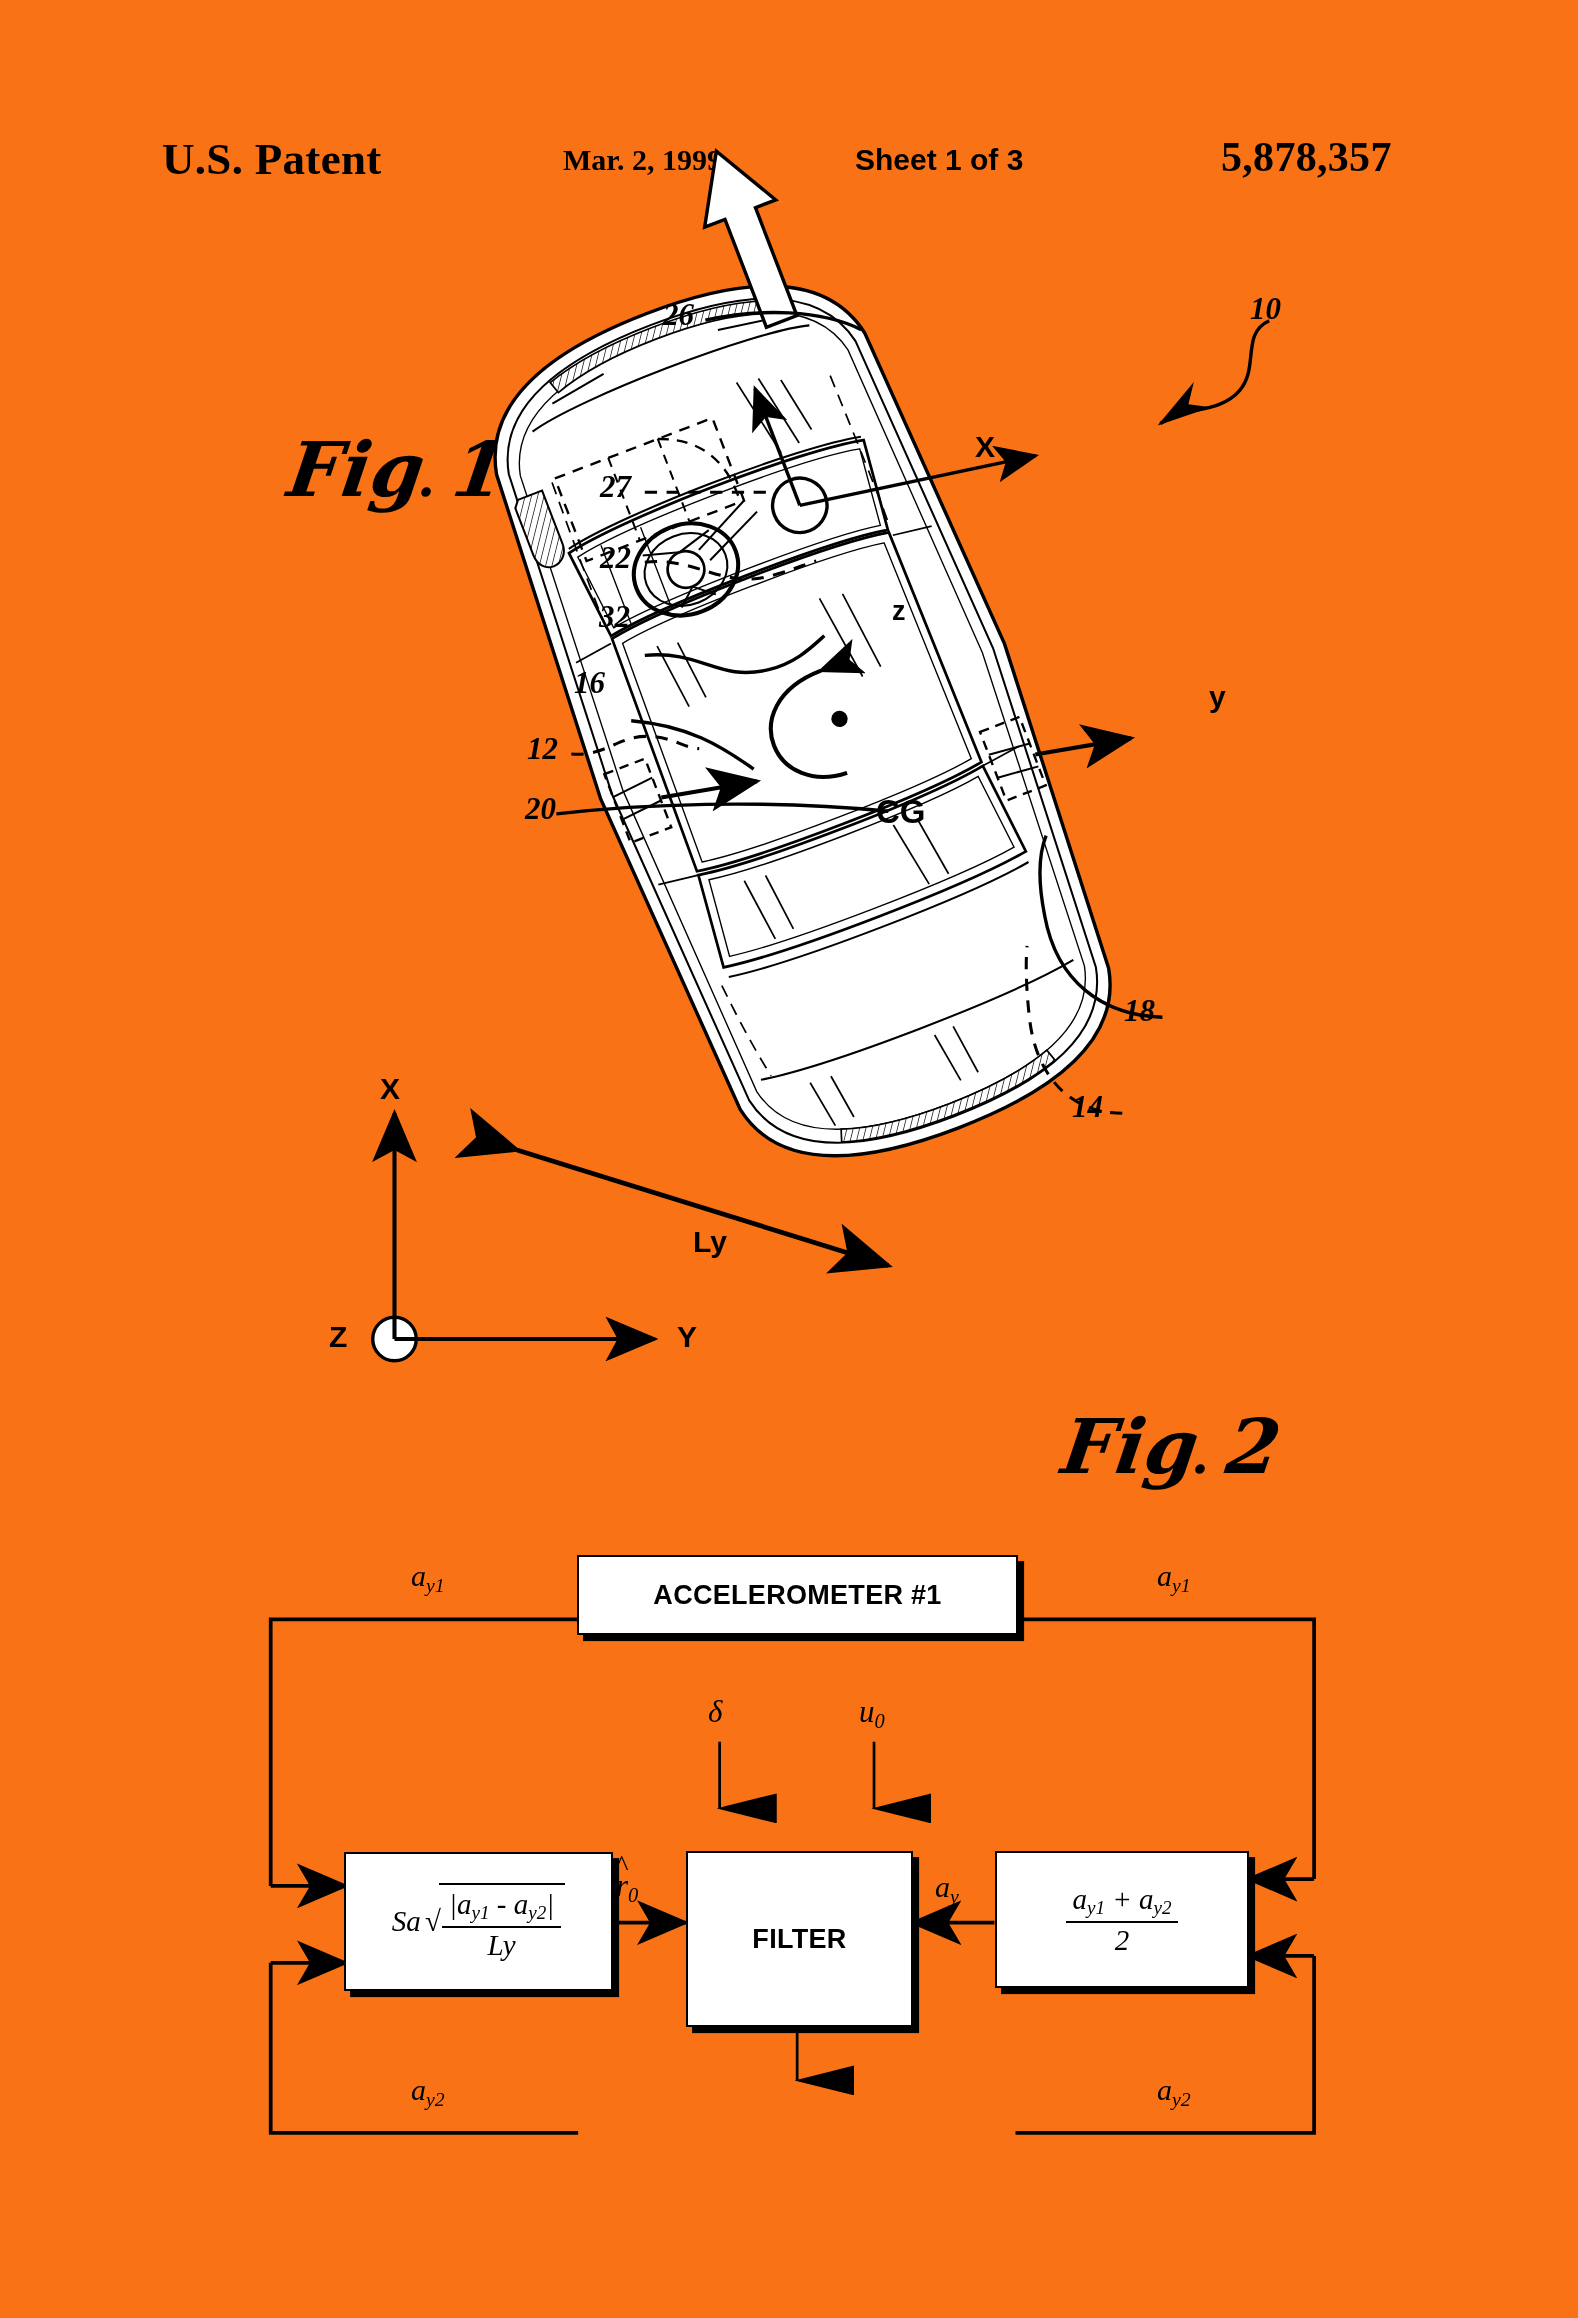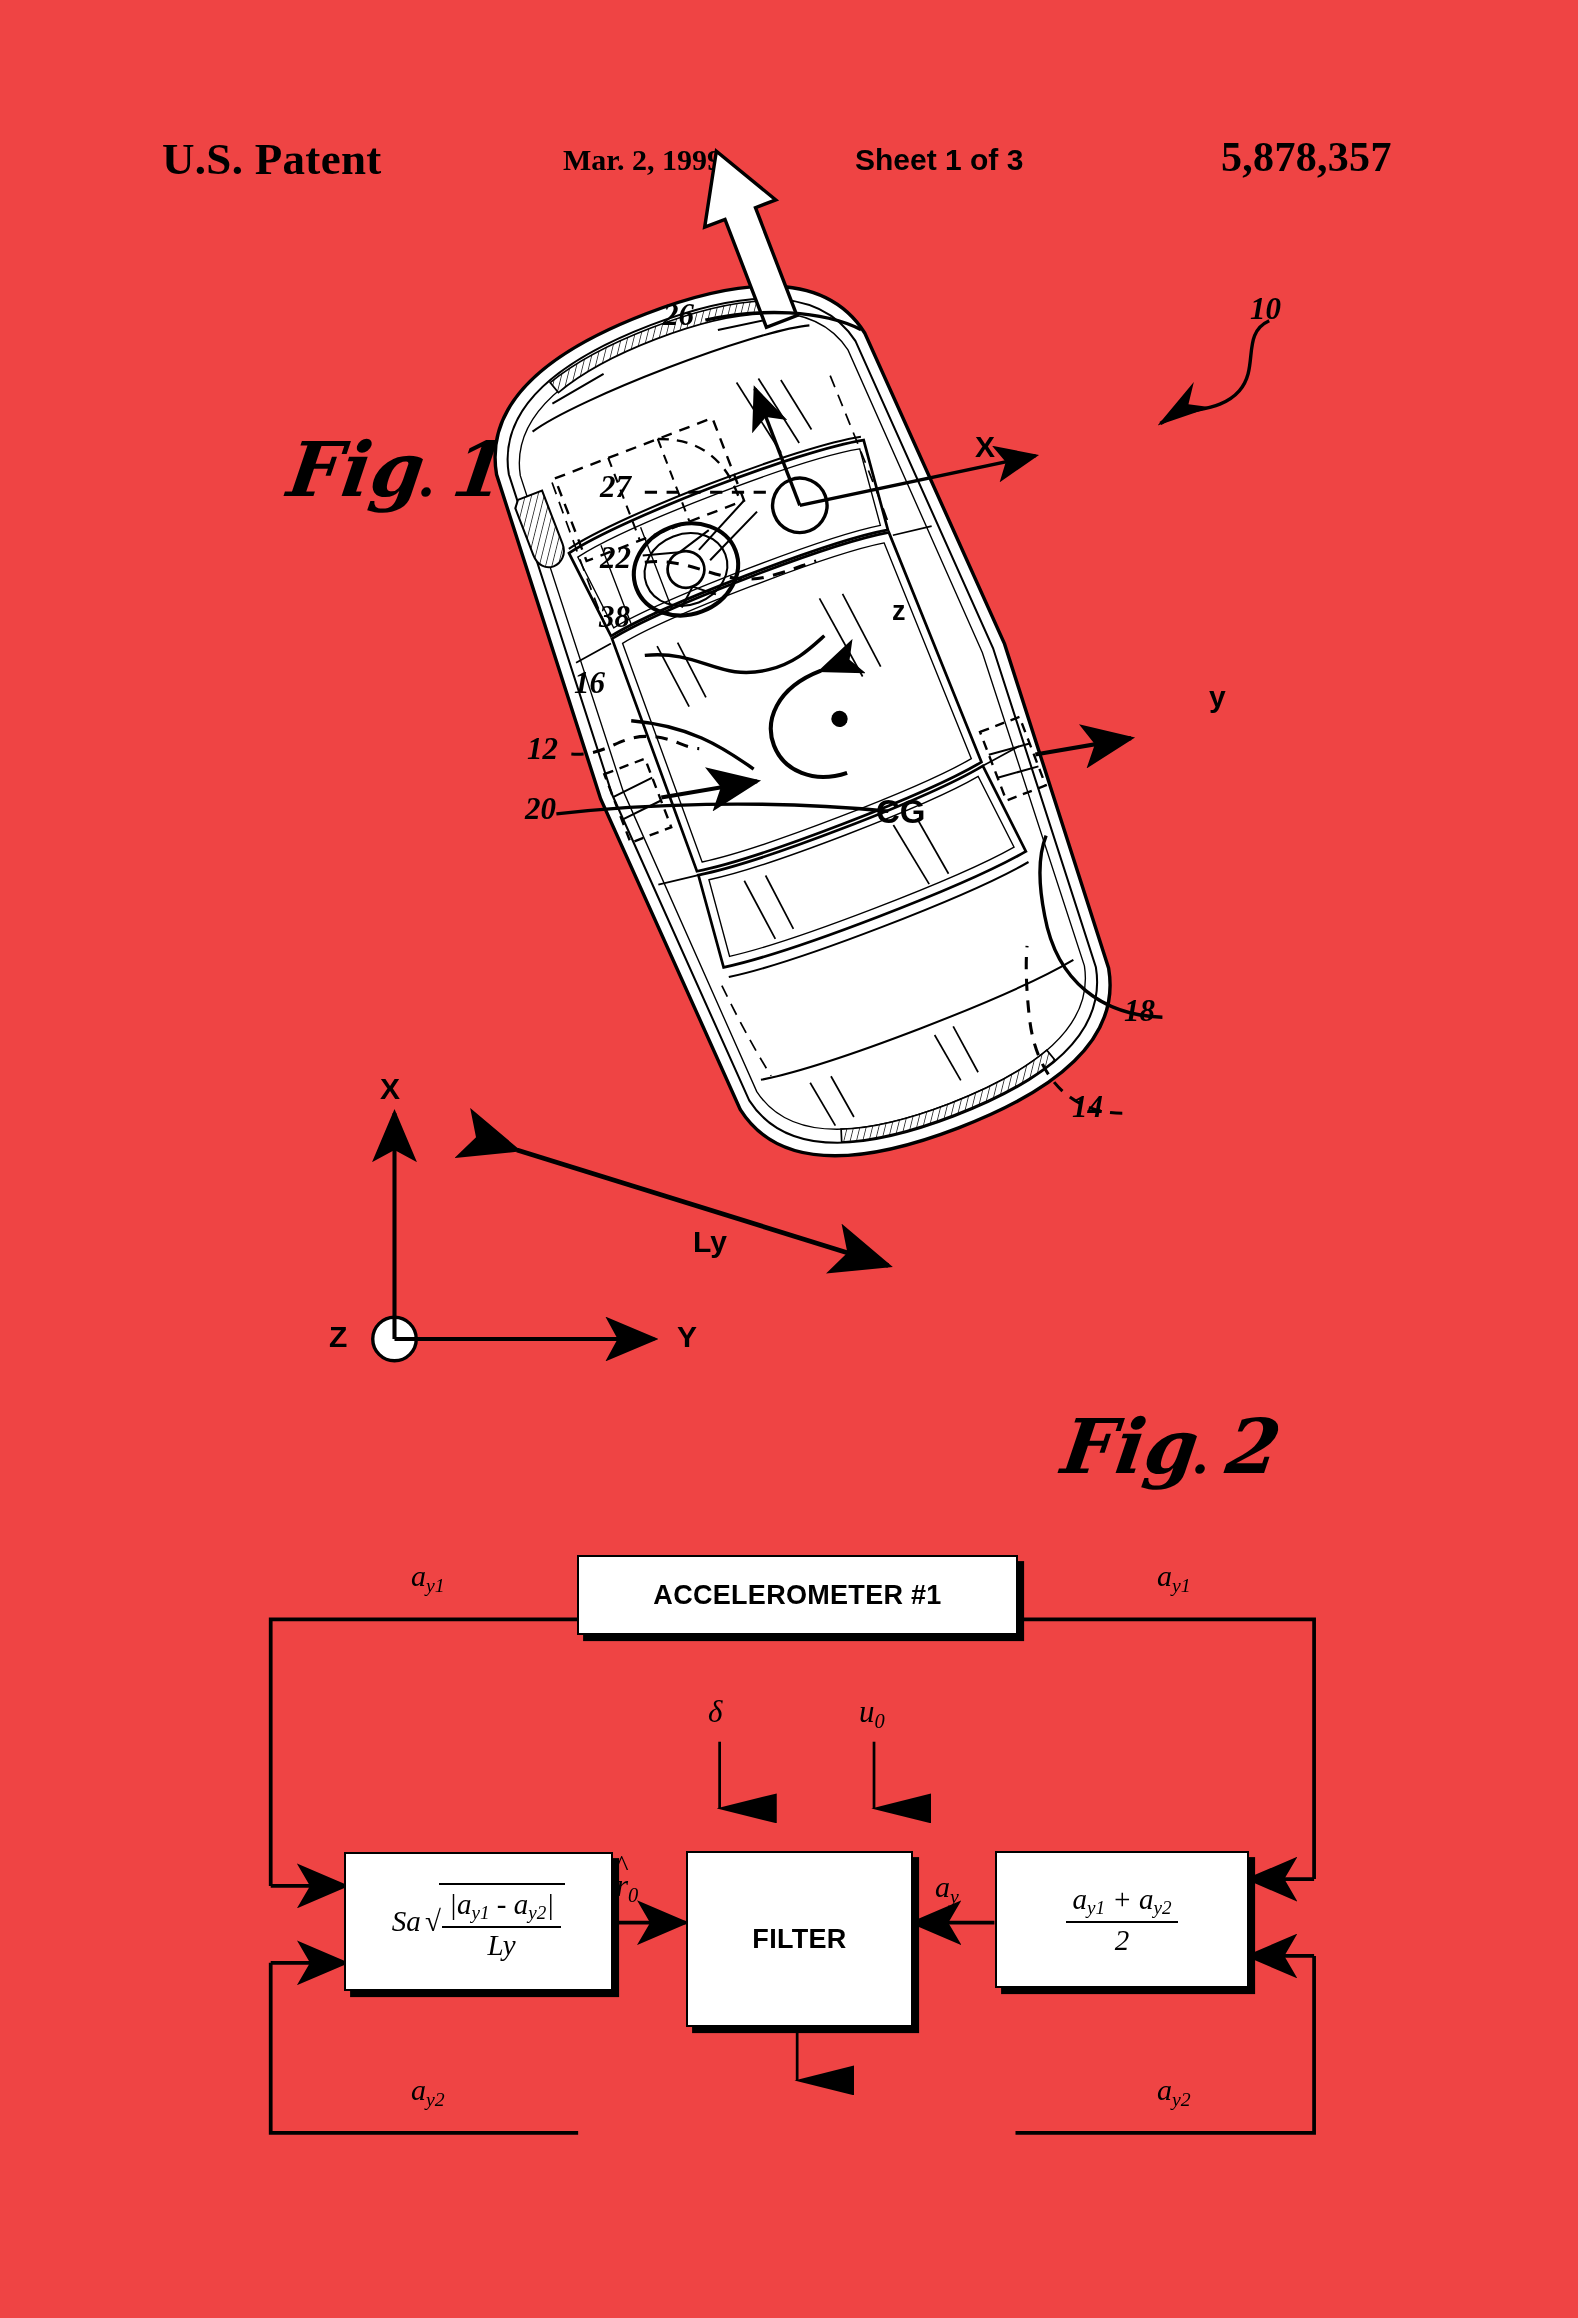--- a/index.html
+++ b/index.html
@@ -12,21 +12,21 @@
     width: 1578px;
     height: 2319px;
     position: relative;
     font-family: "Liberation Serif", "DejaVu Serif", serif;
     color: #000000;
     overflow: hidden;
   }
   .page {
     position: absolute;
     inset: 0;
-    background: #ef4444;
+    background: #f97316;
   }
 
   
   .hdr {
     position: absolute;
     top: 133px;
     left: 0;
     width: 1578px;
     height: 75px;
   }
@@ -418,21 +418,21 @@
       <circle cx="580" cy="1968" r="32" fill="#fff" stroke="#000" stroke-width="5"></circle>
       <path d="M 580 1968 L 580 1636" stroke="#000" stroke-width="6" fill="none" marker-end="url(#ah)"></path>
       <path d="M 580 1968 L 962 1968" stroke="#000" stroke-width="6" fill="none" marker-end="url(#ah)"></path>
     </g>
   </svg>
 
   <div class="ref" style="left:1250px; top:291px;">10</div>
   <div class="ref" style="left:663px;  top:297px;">26</div>
   <div class="ref" style="left:600px;  top:469px;">27</div>
   <div class="ref" style="left:600px;  top:540px;">22</div>
-  <div class="ref" style="left:599px;  top:599px;">38</div>
+  <div class="ref" style="left:599px;  top:599px;">32</div>
   <div class="ref" style="left:574px;  top:665px;">16</div>
   <div class="ref" style="left:527px;  top:731px;">12</div>
   <div class="ref" style="left:525px;  top:791px;">20</div>
   <div class="ref" style="left:1124px; top:993px;text-align:right;">18</div>
   <div class="ref" style="left:1072px; top:1089px;">14</div>
 
   <div class="axlabel" style="left:975px; top:430px;">X</div>
   <div class="axlabel" style="left:1209px; top:680px;">y</div>
   <div class="axlabel small" style="left:892px; top:596px;">z</div>
 

